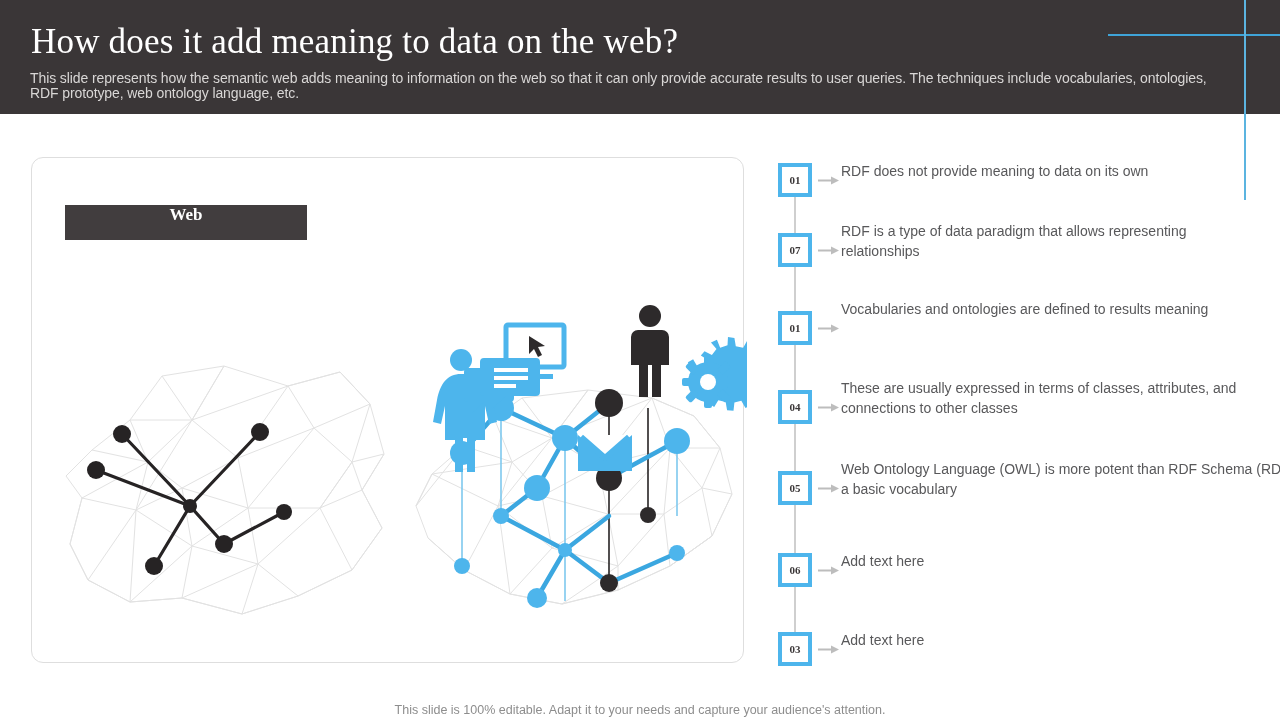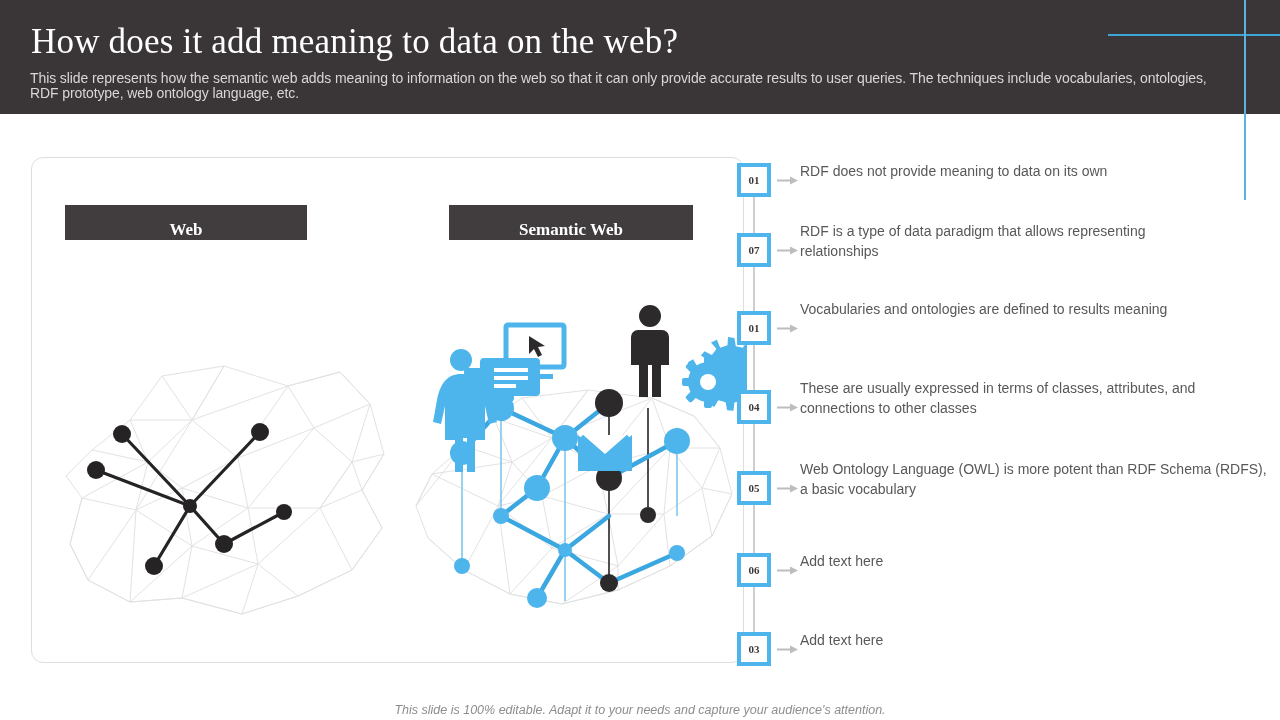--- a/index.html
+++ b/index.html
@@ -74,38 +74,38 @@
     border-radius: 12px;
     background: #ffffff;
     box-sizing: border-box;
   }
 
   .col-header {
     position: absolute;
     height: 35px;
     background: #413d3e;
     display: flex;
-    align-items: flex-end;
+    align-items: flex-start;
     justify-content: center;
     font-family: "Liberation Serif", serif;
     font-weight: bold;
     font-size: 17px;
     color: #ffffff;
   }
   #col-header-web   { left: 33px;  top: 47px; width: 242px; }
   #col-header-sem   { left: 417px; top: 47px; width: 244px; }
 
   .diagram-svg { position: absolute; }
   #web-diagram { left: 20px;  top: 200px; }
   #sem-diagram { left: 370px; top: 140px; }
 
   
   #steps-list {
     position: absolute;
-    left: 737px;
+    left: 778px;
     top: 155px;
     width: 490px;
     height: 520px;
   }
   .step-row {
     position: absolute;
     left: 0;
     height: 42px;
   }
   .step-badge {
@@ -154,41 +154,37 @@
 
   
   #footer-note {
     position: absolute;
     left: 0;
     top: 703px;
     width: 1280px;
     text-align: center;
     font-size: 12.5px;
     color: #8d8d8d;
-    font-style: italic;
   }
 </style>
 </head>
 <body>
 
 <div id="header-band"></div>
 
 <div id="page-title">How does it add meaning to data on the web?</div>
 <div id="page-subtitle">This slide represents how the semantic web adds meaning to information on the web so that it can only provide accurate results to user queries. The techniques include vocabularies, ontologies, RDF prototype,  web ontology language, etc.</div>
 
 <div id="deco-hline"></div>
 <div id="deco-vline"></div>
 
 <div id="diagram-card">
 
   <div class="col-header" id="col-header-web">
     <span>Web</span>
-  </div>
-  <div class="col-header" id="col-header-sem">
-    <span>Semantic Web</span>
   </div>
 
   <svg id="web-diagram" class="diagram-svg" width="340" height="270" viewBox="0 0 340 270">
     <g stroke="#e2e2e2" stroke-width="1" fill="none">
       <path d="M110 18 L172 8 L236 28 L288 14 L318 46 L332 96 L310 132 L330 170 L300 212 L246 238 L190 256 L130 240 L78 244 L36 222 L18 186 L30 140 L14 118 L40 92 L78 62 Z"></path>
       <path d="M110 18 L140 62 L172 8 M140 62 L236 28 M140 62 L78 62 M78 62 L96 104 M140 62 L96 104 M96 104 L40 92 M96 104 L30 140 M30 140 L18 186 M30 140 L84 152 M96 104 L84 152 M84 152 L78 244 M84 152 L36 222 M36 222 L18 186 M84 152 L140 62 M140 62 L186 100 M186 100 L236 28 M236 28 L288 14 M288 14 L318 46 M318 46 L262 70 M236 28 L262 70 M186 100 L262 70 M262 70 L300 104 M318 46 L300 104 M300 104 L332 96 M332 96 L310 132 M300 104 L310 132 M310 132 L330 170 M310 132 L268 150 M300 104 L268 150 M186 100 L196 150 M186 100 L130 130 M84 152 L130 130 M130 130 L196 150 M196 150 L268 150 M268 150 L300 212 M330 170 L300 212 M196 150 L206 206 M268 150 L206 206 M206 206 L246 238 M300 212 L246 238 M206 206 L190 256 M246 238 L190 256 M190 256 L130 240 M206 206 L130 240 M130 240 L78 244 M130 240 L140 188 M206 206 L140 188 M84 152 L140 188 M140 188 L78 244 M36 222 L78 244 M130 130 L140 188 M196 150 L140 188 M96 104 L130 130 M262 70 L196 150 M172 8 L140 62 M268 150 L300 104"></path>
     </g>
     <g stroke="#262324" stroke-width="3.2" fill="none" stroke-linecap="round">
       <line x1="70" y1="76" x2="138" y2="148"></line>
       <line x1="138" y1="148" x2="44" y2="112"></line>

